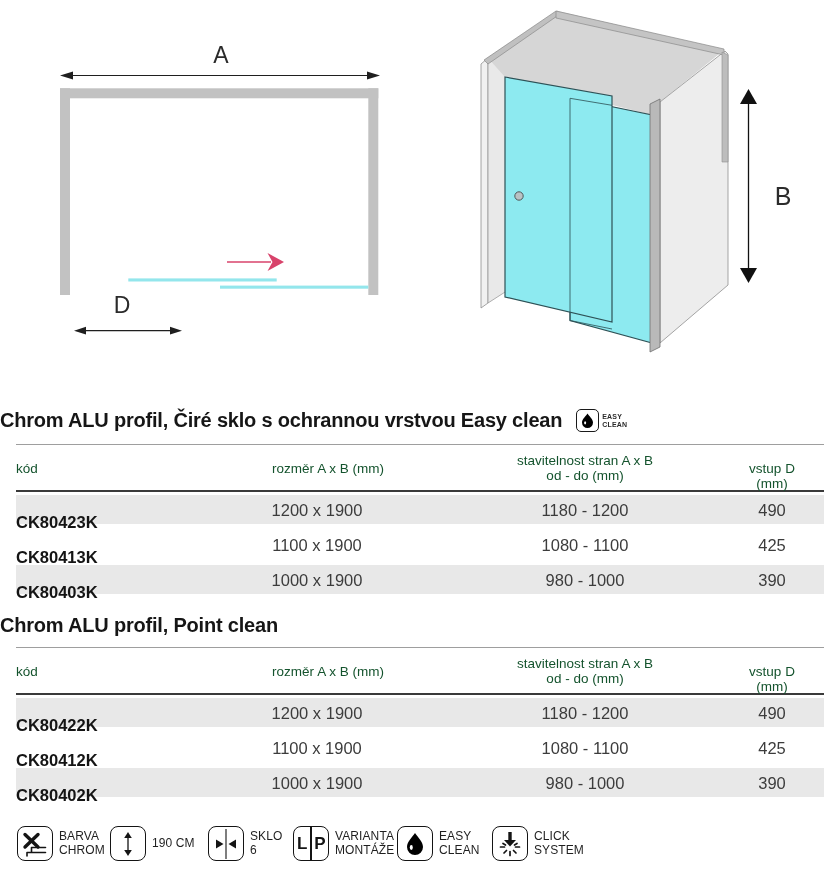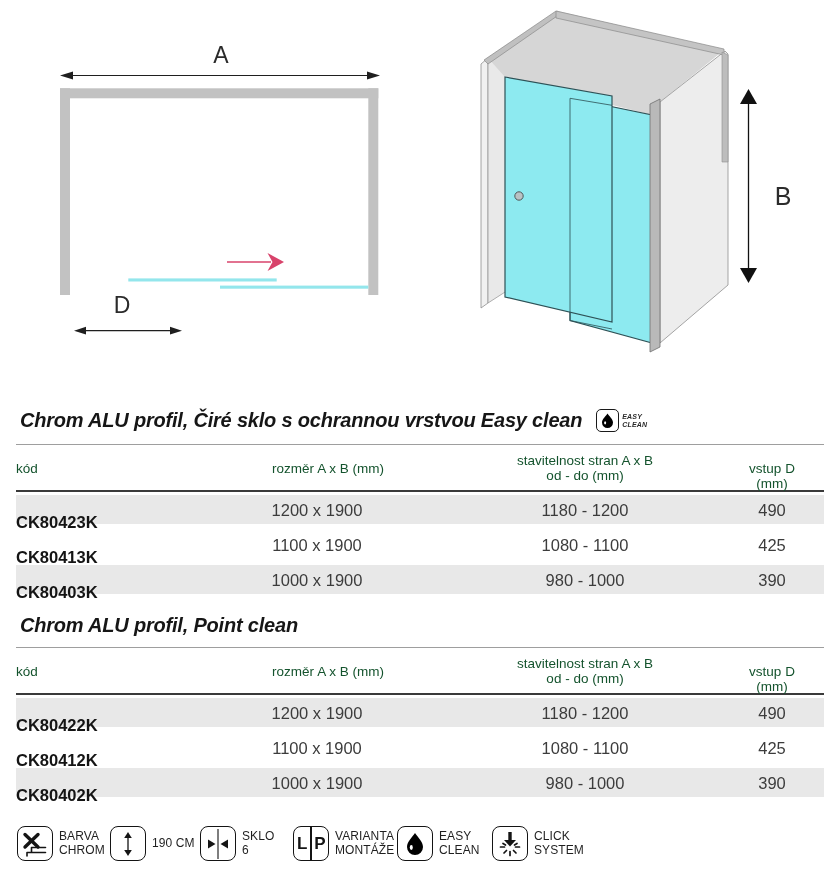--- a/index.html
+++ b/index.html
@@ -2,22 +2,22 @@
 <html><head>
 <meta charset="utf-8">
 <style>
   html,body{margin:0;padding:0;background:#ffffff;}
   body{width:840px;height:880px;position:relative;overflow:hidden;
        font-family:"Liberation Sans",sans-serif;-webkit-font-smoothing:antialiased;}
   .abs{position:absolute;}
   svg text{font-family:"Liberation Sans",sans-serif;}
 
   
-  .sec-title{position:absolute;left:20px;font-size:20px;font-weight:bold;color:#161616;
-             letter-spacing:-0.2px;white-space:nowrap;display:flex;align-items:center;font-style:italic;}
+  .sec-title{position:absolute;left:0;font-size:20px;font-weight:bold;color:#161616;
+             letter-spacing:-0.2px;white-space:nowrap;display:flex;align-items:center;}
   .badge{display:inline-flex;align-items:center;margin-left:14px;}
   .badge-box{width:21px;height:21px;border:1.7px solid #1a1a1a;border-radius:5px;
              display:flex;align-items:center;justify-content:center;}
   .badge-txt{font-size:7px;font-weight:bold;line-height:7.5px;color:#2b2b2b;margin-left:3px;
              white-space:pre-line;letter-spacing:0.2px;}
 
   
   .tblock{position:absolute;left:16px;width:808px;}
   .thead{position:relative;height:45px;border-top:1px solid #9e9e9e;border-bottom:2.5px solid #3a3a3a;}
   .thead span{position:absolute;top:50%;font-size:13.5px;color:#14532d;white-space:pre-line;
@@ -211,21 +211,21 @@
   <span class="leg-box">
     <svg width="24" height="26" viewBox="0 0 24 26">
       <line x1="12" y1="6" x2="12" y2="20" stroke="#141414" stroke-width="1.3"></line>
       <polygon points="12,1 8.2,7 15.8,7" fill="#141414"></polygon>
       <polygon points="12,25 8.2,19 15.8,19" fill="#141414"></polygon>
     </svg>
   </span>
   <span class="leg-label">190 CM</span>
 </div>
 
-<div class="leg" style="left:200px">
+<div class="leg" style="left:208px">
   <span class="leg-box">
     <svg width="26" height="30" viewBox="0 0 26 30">
       <line x1="13" y1="0" x2="13" y2="30" stroke="#141414" stroke-width="1.1"></line>
       <polygon points="3,10.5 3,19.5 10.5,15" fill="#141414"></polygon>
       <polygon points="23,10.5 23,19.5 15.5,15" fill="#141414"></polygon>
     </svg>
   </span>
   <span class="leg-label">SKLO
 6</span>
 </div>

